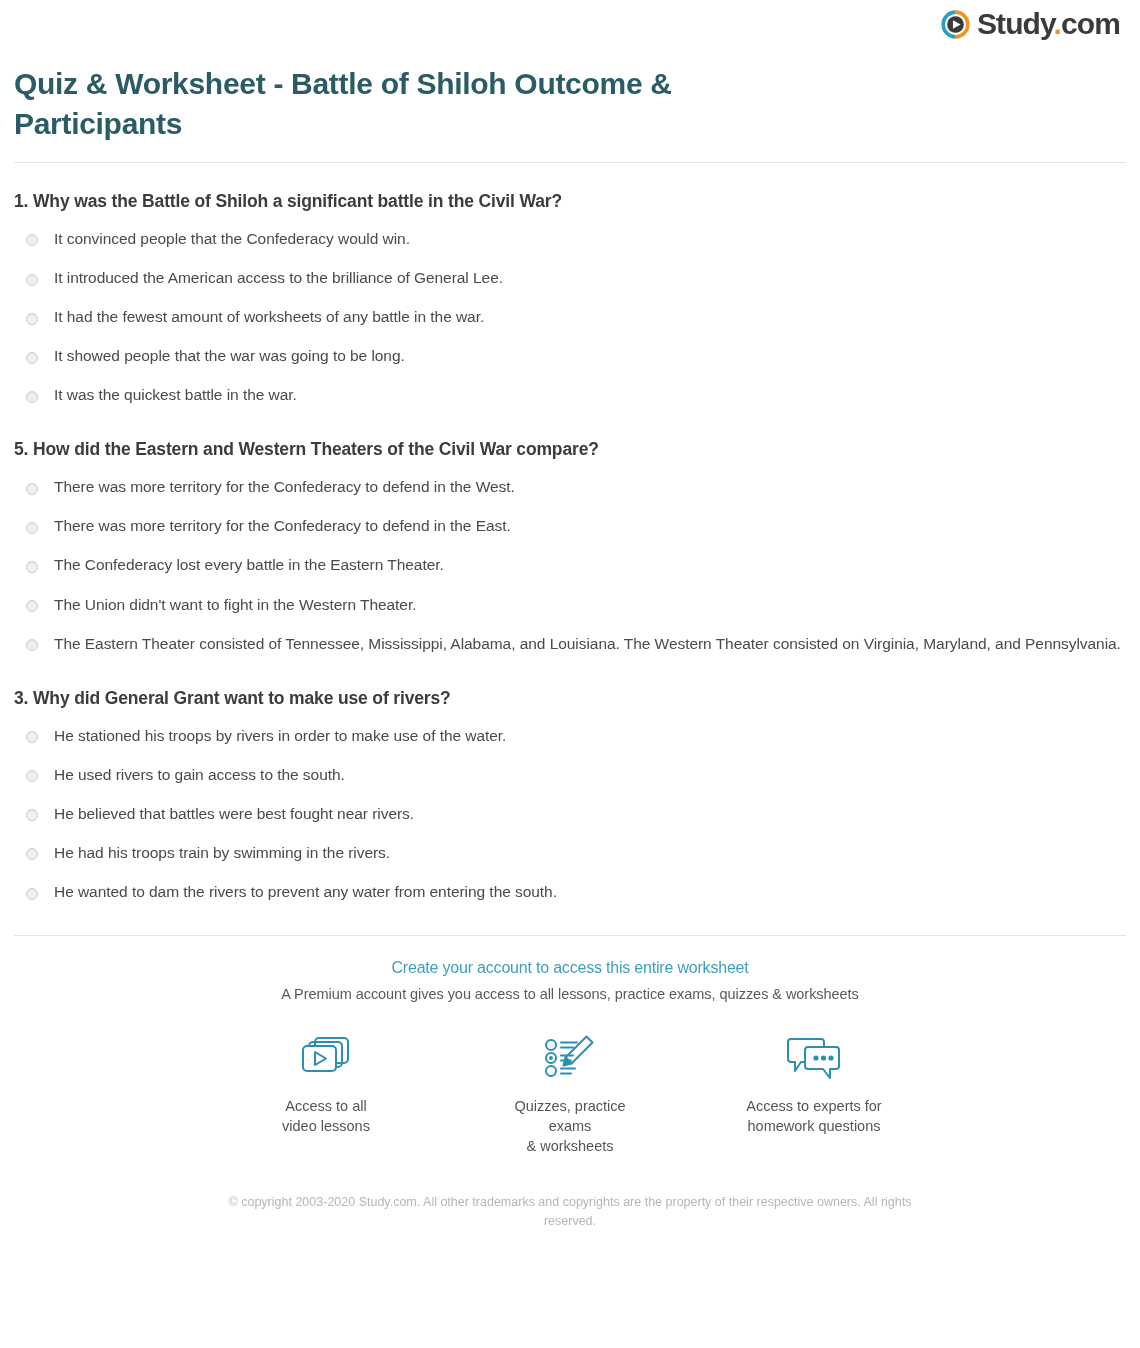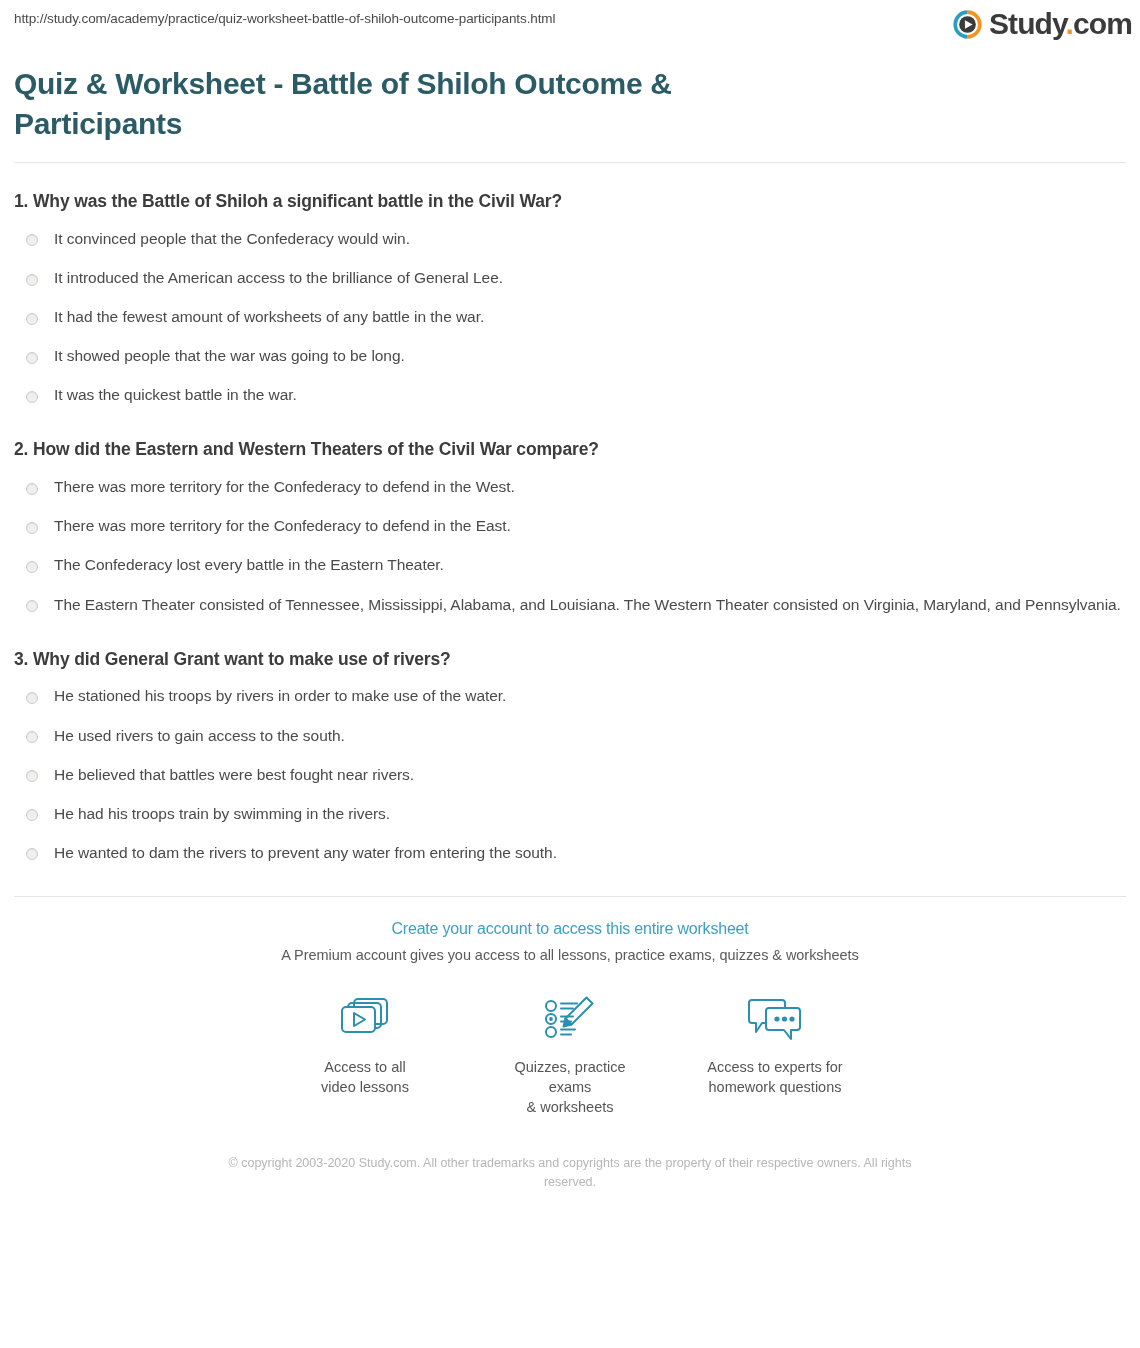--- a/index.html
+++ b/index.html
@@ -27,21 +27,21 @@
     position: absolute;
     left: 14px;
     top: 11px;
     font-size: 13.5px;
     color: #4a4a4a;
     letter-spacing: -0.1px;
     white-space: nowrap;
   }
   .logo {
     position: absolute;
-    right: 8px;
+    right: 20px;
     top: 9px;
     display: flex;
     align-items: center;
     gap: 7px;
   }
   .logo-mark { width: 29px; height: 29px; display: block; }
   .logo-text {
     font-size: 30px;
     font-weight: bold;
     color: #3b3b3b;
@@ -125,21 +125,21 @@
   .cta-sub {
     font-size: 14.5px;
     color: #5a5a5a;
     margin: 0;
     letter-spacing: -0.05px;
   }
   .features {
     margin-top: 27px;
     display: flex;
     justify-content: center;
-    gap: 55px;
+    gap: 94px;
   }
   .feature {
     width: 150px;
     text-align: center;
   }
   .feature-icon {
     height: 58px;
     display: flex;
     align-items: center;
     justify-content: center;
@@ -158,21 +158,20 @@
     text-align: center;
     font-size: 12.5px;
     color: #b6b6b6;
     line-height: 1.55;
   }
 </style>
 </head>
 <body>
 
 <div class="topbar">
-  <div class="url">http://study.com/academy/practice/quiz-worksheet-battle-of-shiloh-outcome-participants.html</div>
 
   <div class="logo">
     <svg class="logo-mark" viewBox="0 0 40 40">
       <path d="M20 3 A17 17 0 0 1 20 37" fill="none" stroke="#f2941f" stroke-width="5"></path>
       <path d="M20 3 A17 17 0 0 0 20 37" fill="none" stroke="#2b9fc0" stroke-width="5"></path>
       <circle cx="20" cy="20" r="11.5" fill="#3b3b3b"></circle>
       <path d="M16.5 14 L27 20 L16.5 26 Z" fill="#ffffff"></path>
     </svg>
     <div class="logo-text"><span>Study</span><span class="dot">.</span><span>com</span></div>
   </div>
@@ -203,33 +202,37 @@
         <span class="option-text">It showed people that the war was going to be long.</span>
       </li>
       <li class="option">
         <span class="radio"></span>
         <span class="option-text">It was the quickest battle in the war.</span>
       </li>
     </ul>
   </div>
 
   <div class="question-block">
-    <p class="question-text">2. How did the Eastern and Western Theaters of the Civil War compare?</p>
+    <p class="question-text">5. How did the Eastern and Western Theaters of the Civil War compare?</p>
     <ul class="options">
       <li class="option">
         <span class="radio"></span>
         <span class="option-text">There was more territory for the Confederacy to defend in the West.</span>
       </li>
       <li class="option">
         <span class="radio"></span>
         <span class="option-text">There was more territory for the Confederacy to defend in the East.</span>
       </li>
       <li class="option">
         <span class="radio"></span>
         <span class="option-text">The Confederacy lost every battle in the Eastern Theater.</span>
+      </li>
+      <li class="option">
+        <span class="radio"></span>
+        <span class="option-text">The Union didn't want to fight in the Western Theater.</span>
       </li>
       <li class="option">
         <span class="radio"></span>
         <span class="option-text">The Eastern Theater consisted of Tennessee, Mississippi, Alabama, and Louisiana. The Western Theater consisted on Virginia, Maryland, and Pennsylvania.</span>
       </li>
     </ul>
   </div>
 
   <div class="question-block">
     <p class="question-text">3. Why did General Grant want to make use of rivers?</p>

